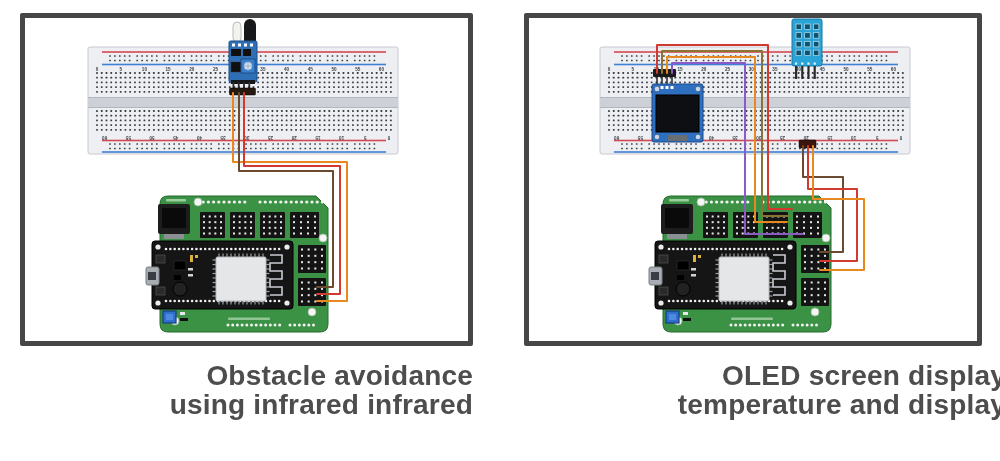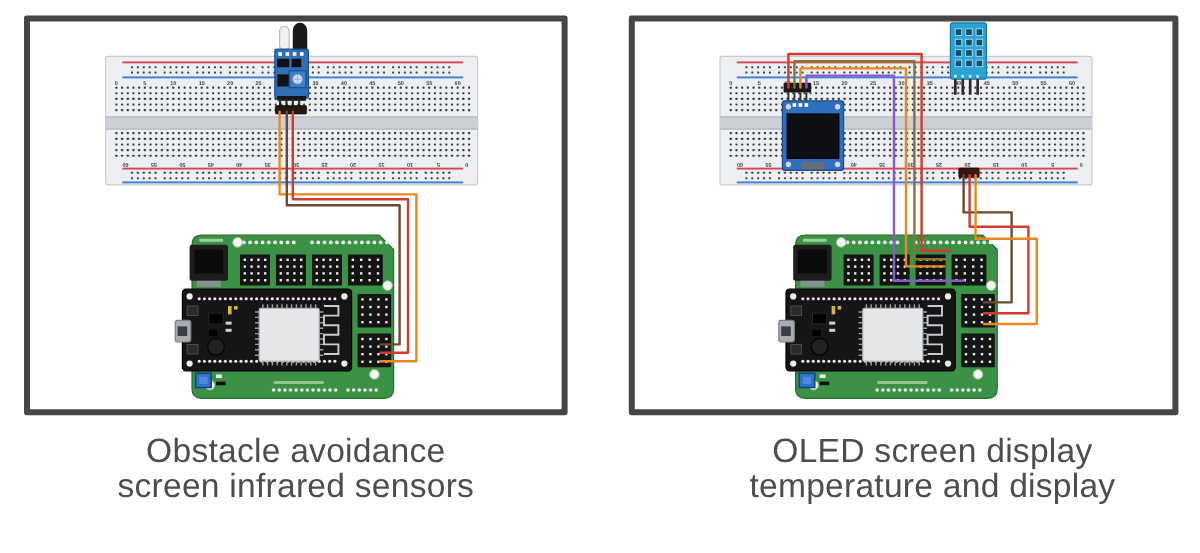--- a/index.html
+++ b/index.html
@@ -8,22 +8,22 @@
     background:#ffffff;font-family:"Liberation Sans",sans-serif;
   }
   .frame{
     position:absolute;top:13px;background:#ffffff;
     border:5px solid #464646;border-radius:2px;
   }
   .frame svg{display:block;}
   #frame-left{left:20px;width:443px;height:323px;}
   #frame-right{left:524px;width:448px;height:323px;}
   .caption{
-    position:absolute;top:361px;text-align:center;
-    font-size:28px;font-weight:400;line-height:1.04;color:#4d4d4d;
+    position:absolute;top:361px;text-align:right;
+    font-size:28px;font-weight:700;line-height:1.04;color:#4d4d4d;
     letter-spacing:0.2px;
   }
   #caption-left{left:20px;width:453px;}
   #caption-right{left:548px;width:458px;}
 </style>
 </head>
 <body>
 
 <div class="frame" id="frame-left">
   <svg id="svg-left" width="443" height="323" viewBox="0 0 443 323">
@@ -2445,19 +2445,19 @@
         <polyline points="143,55 143,45 216,45 216,216 274,216" fill="none" stroke="#8a5bc8" stroke-width="2" stroke-linejoin="round" stroke-linecap="round"></polyline>
         <polyline points="274,128 274,159 314,159 314,234 291,234" fill="none" stroke="#6b4a2f" stroke-width="2" stroke-linejoin="round" stroke-linecap="round"></polyline>
         <polyline points="279,128 279,171 328,171 328,243 291,243" fill="none" stroke="#d23a30" stroke-width="2" stroke-linejoin="round" stroke-linecap="round"></polyline>
         <polyline points="284,128 284,181 335,181 335,252 291,252" fill="none" stroke="#e8891f" stroke-width="2" stroke-linejoin="round" stroke-linecap="round"></polyline>
       </g>
     </svg>
 </div>
 
 <div class="caption" id="caption-left">
   <span>Obstacle avoidance</span><br>
-  <span>screen infrared sensors</span>
+  <span>using infrared infrared</span>
 </div>
 
 <div class="caption" id="caption-right">
   <span>OLED screen display</span><br>
   <span>temperature and display</span>
 </div>
 
 </body></html>

